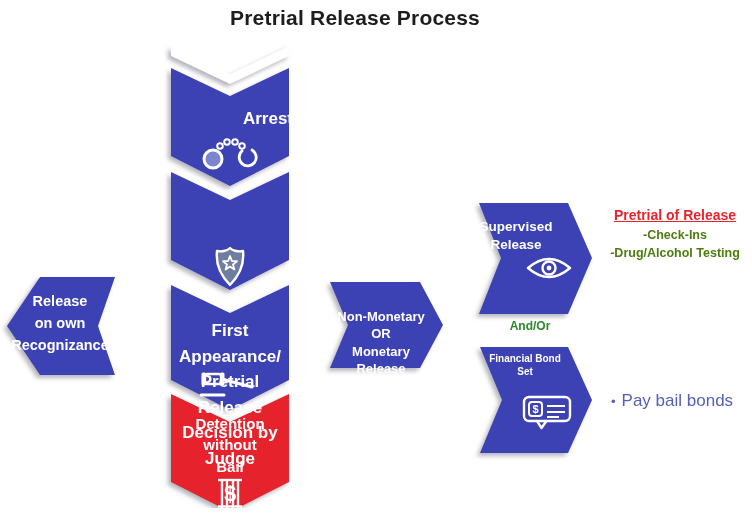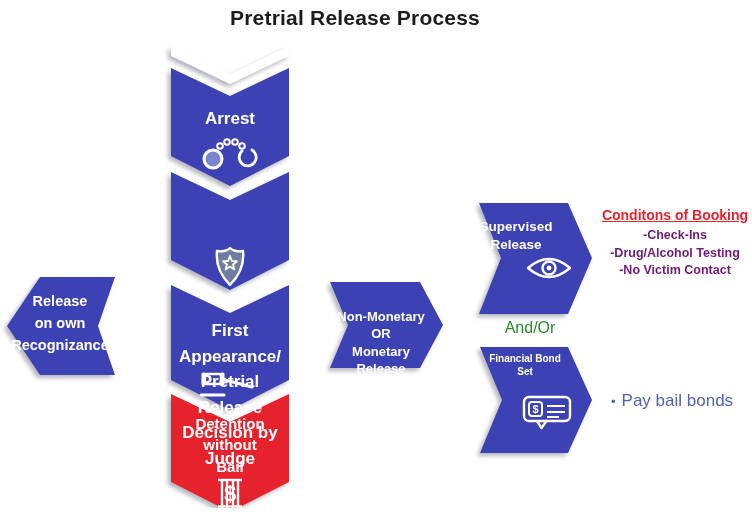--- a/index.html
+++ b/index.html
@@ -13,38 +13,38 @@
   }
   .shapes{position:absolute;left:0;top:0;}
   .shapes polygon{filter:drop-shadow(-3px 3px 2px rgba(110,110,128,.5));}
   .blue{fill:#3c42b4;}
   .red{fill:#e6222c;}
   .white{fill:#ffffff;}
   .label{
     position:absolute;color:#ffffff;font-weight:700;text-align:center;
     white-space:pre-line;line-height:1.4;
   }
-  .lab-arrest{left:171px;top:107px;width:118px;font-size:17px;}
+  .lab-arrest{left:171px;top:107px;width:118px;font-size:17px;padding-left:38px;}
   .lab-booking{left:171px;top:221px;width:118px;font-size:17px;}
   .lab-firstapp{left:173px;top:318px;width:114px;font-size:17px;line-height:1.5;}
   .lab-detention{left:171px;top:413px;width:118px;font-size:15px;line-height:1.42;}
   .lab-releaseown{left:10px;top:290px;width:100px;font-size:14.5px;line-height:1.52;}
   .lab-nonmon{left:333px;top:308px;width:96px;font-size:13px;line-height:1.34;}
   .lab-supervised{left:472px;top:218px;width:88px;font-size:13.5px;line-height:1.35;}
   .lab-financial{left:482px;top:352px;width:86px;font-size:10px;line-height:1.32;}
   .andor{
     position:absolute;left:478px;top:319px;width:104px;text-align:center;
-    font-size:16px;font-weight:400;color:#2a8b2a;
+    font-size:12px;font-weight:700;color:#2a8b2a;
   }
   .conditions{position:absolute;left:600px;top:207px;width:150px;text-align:center;}
   .cond-title{
     font-size:14px;font-weight:700;color:#e8232e;
     text-decoration:underline;margin-bottom:4px;
   }
-  .cond-item{font-size:12.5px;font-weight:700;color:#701a75;line-height:1.4;}
+  .cond-item{font-size:12.5px;font-weight:700;color:#4d7c0f;line-height:1.4;}
   .pay{
     position:absolute;left:611px;top:391px;font-size:17px;color:#5560b8;
     display:flex;align-items:center;gap:6px;
   }
   .pay .dot{font-size:13px;line-height:1;}
   .icon{position:absolute;}
   .icon *{vector-effect:non-scaling-stroke;}
 </style>
 </head>
 <body>
@@ -80,24 +80,23 @@
 OR
 Monetary
 Release</div>
   <div class="label lab-supervised">Supervised
 Release</div>
   <div class="andor">And/Or</div>
   <div class="label lab-financial">Financial Bond
 Set</div>
 
   <div class="conditions">
-    <div class="cond-title">Conditons of Booking</div>
+    <div class="cond-title">Pretrial of Release</div>
     <div class="cond-item">-Check-Ins</div>
     <div class="cond-item">-Drug/Alcohol Testing</div>
-    <div class="cond-item">-No Victim Contact</div>
   </div>
 
   <div class="pay">
     <span class="dot">•</span>
     <span>Pay bail bonds</span>
   </div>
 
   <svg class="icon" style="left:200px;top:131px" width="62" height="42" viewBox="0 0 62 42">
     <circle cx="13" cy="28" r="9" fill="#7b84cf" stroke="#fff" stroke-width="3"></circle>
     <circle cx="20" cy="15" r="2.8" fill="none" stroke="#fff" stroke-width="2"></circle>

